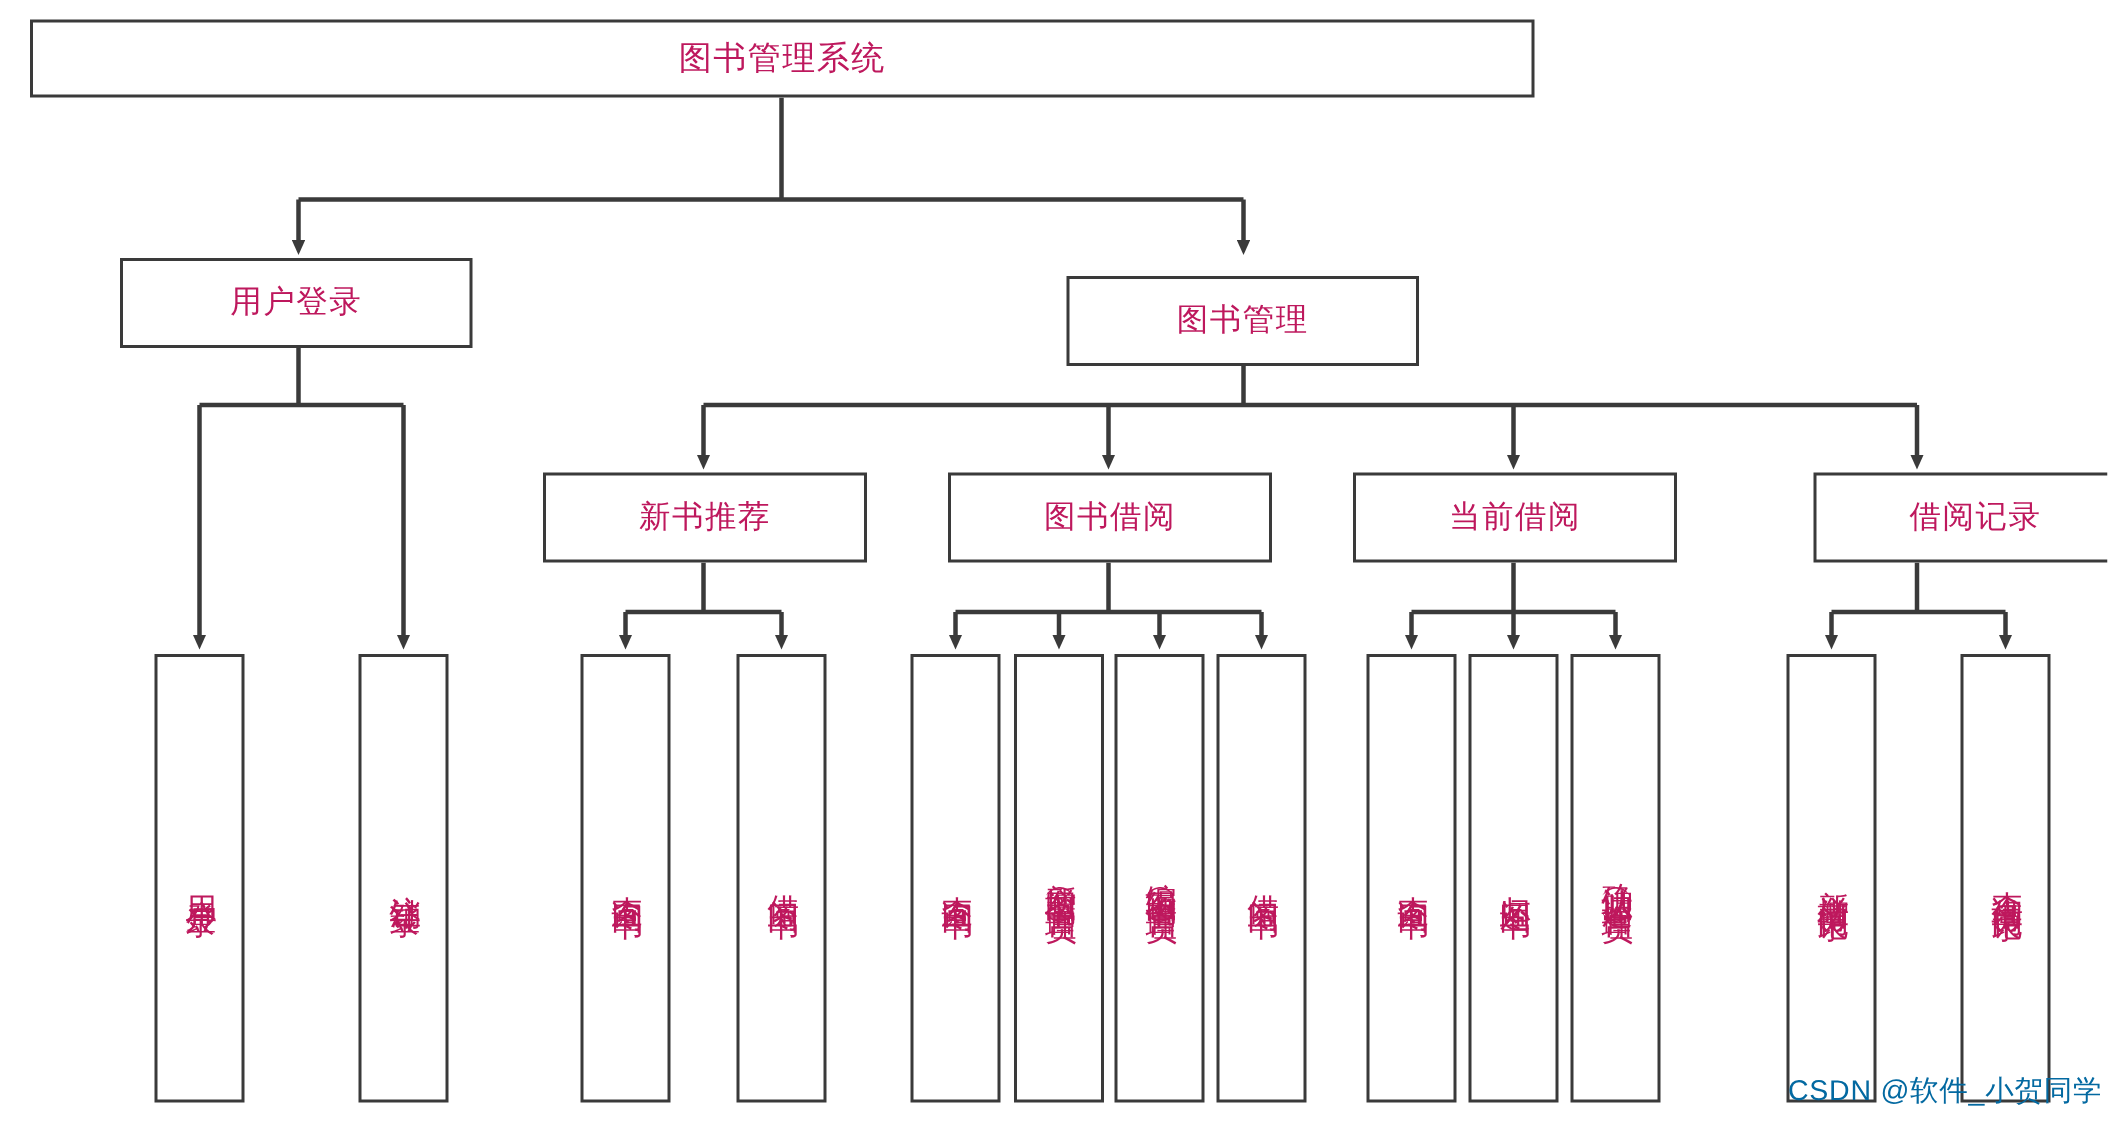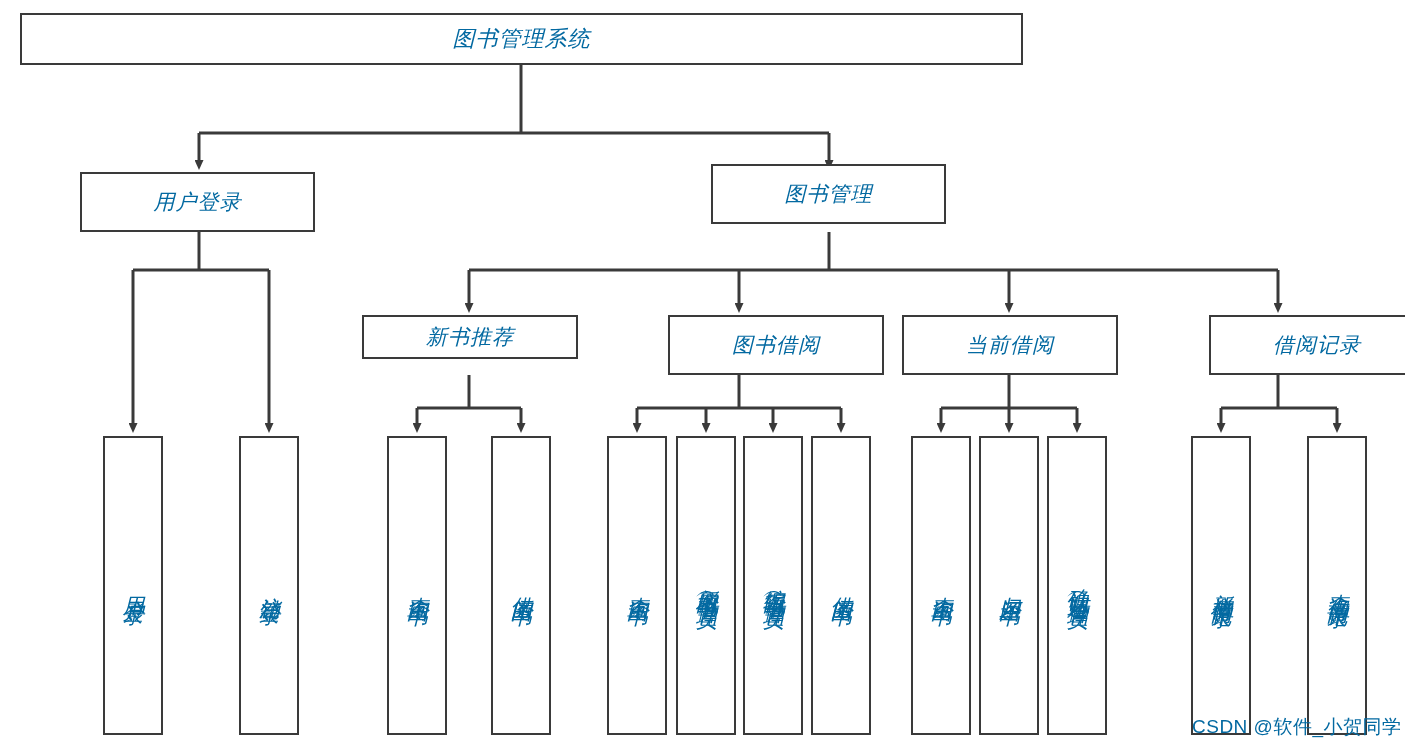--- a/index.html
+++ b/index.html
@@ -27,22 +27,21 @@
     pointer-events: none;
   }
   .node {
     position: absolute;
     box-sizing: border-box;
     background: #ffffff;
     border: 2px solid #3a3a3a;
     display: flex;
     align-items: center;
     justify-content: center;
-    color: #0369a1;
-    font-style: italic;
+    color: #be185d;
   }
   .node-h {
     font-size: 21px;
     letter-spacing: 1px;
     line-height: 1.2;
   }
   .node-root {
     font-size: 22px;
     letter-spacing: 1px;
   }
@@ -127,28 +126,28 @@
     </g>
   </svg>
 
   <div class="node node-h node-root" style="left:20px; top:13px; width:1003px; height:52px;">
     <span>图书管理系统</span>
   </div>
 
   <div class="node node-h" style="left:80px; top:172px; width:235px; height:60px;">
     <span>用户登录</span>
   </div>
-  <div class="node node-h" style="left:711px; top:164px; width:235px; height:60px;">
+  <div class="node node-h" style="left:711px; top:184px; width:235px; height:60px;">
     <span>图书管理</span>
   </div>
 
-  <div class="node node-h" style="left:362px; top:315px; width:216px; height:44px;">
+  <div class="node node-h" style="left:362px; top:315px; width:216px; height:60px;">
     <span>新书推荐</span>
   </div>
-  <div class="node node-h" style="left:632px; top:315px; width:216px; height:60px;margin-left:36px;">
+  <div class="node node-h" style="left:632px; top:315px; width:216px; height:60px;">
     <span>图书借阅</span>
   </div>
   <div class="node node-h" style="left:902px; top:315px; width:216px; height:60px;">
     <span>当前借阅</span>
   </div>
   <div class="node node-h" style="left:1209px; top:315px; width:216px; height:60px;">
     <span>借阅记录</span>
   </div>
 
   <div class="node node-v" style="left:103px; top:436px; width:60px; height:299px;">

